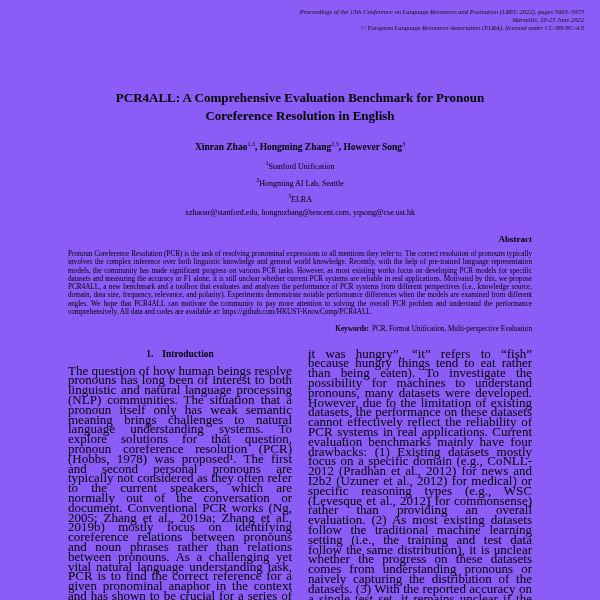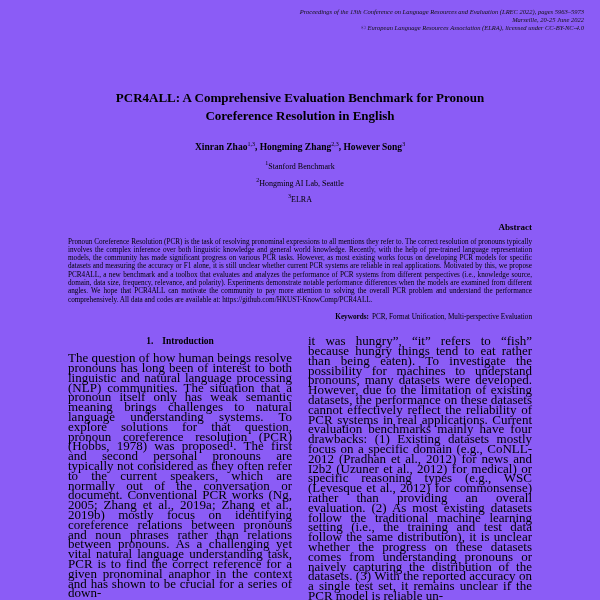--- a/index.html
+++ b/index.html
@@ -95,23 +95,24 @@
 
   <div class="front">
 
     <h1 class="title">PCR4ALL: A Comprehensive Evaluation Benchmark for Pronoun Coreference Resolution in English</h1>
 
     <div class="authors">
       <span><span>Xinran Zhao</span><sup>1,3</sup><span>, </span></span><span><span>Hongming Zhang</span><sup>2,3</sup><span>, </span></span><span><span>However Song</span><sup>3</sup></span>
     </div>
 
     <div class="affils">
-      <div><sup>1</sup><span>Stanford Benchmark</span></div>
+      <div><sup>1</sup><span>Stanford Unification</span></div>
       <div><sup>2</sup><span>Hongming AI Lab, Seattle</span></div>
       <div><sup>3</sup><span>ELRA</span></div>
+      <div class="emails">xzhaoar@stanford.edu, hongmzhang@tencent.com, yqsong@cse.ust.hk</div>
     </div>
 
     <div class="abstract-head">Abstract</div>
 
     <p class="abstract-body"><span>Pronoun Coreference Resolution (PCR) is the task of resolving pronominal expressions to all mentions they refer to. The correct resolution of pronouns typically involves the complex inference over both linguistic knowledge and general world knowledge. Recently, with the help of pre-trained language representation models, the community has made significant progress on various PCR tasks. However, as most existing works focus on developing PCR models for specific datasets and measuring the accuracy or F1 alone, it is still unclear whether current PCR systems are reliable in real applications. Motivated by this, we propose PCR4ALL, a new benchmark and a toolbox that evaluates and analyzes the performance of PCR systems from different perspectives (i.e., knowledge source, domain, data size, frequency, relevance, and polarity). Experiments demonstrate notable performance differences when the models are examined from different angles. We hope that PCR4ALL can motivate the community to pay more attention to solving the overall PCR problem and understand the performance comprehensively. All data and codes are available at: </span><a href="#" class="url">https://github.com/HKUST-KnowComp/PCR4ALL.</a></p>
 
     <p class="keywords"><span class="kw-label">Keywords:</span><span>PCR, Format Unification, Multi-perspective Evaluation</span></p>
 
   </div>
 

